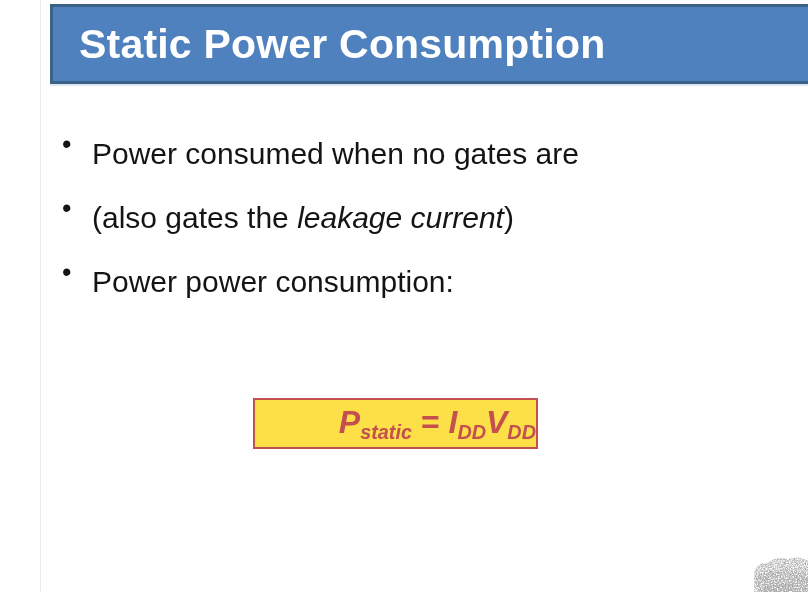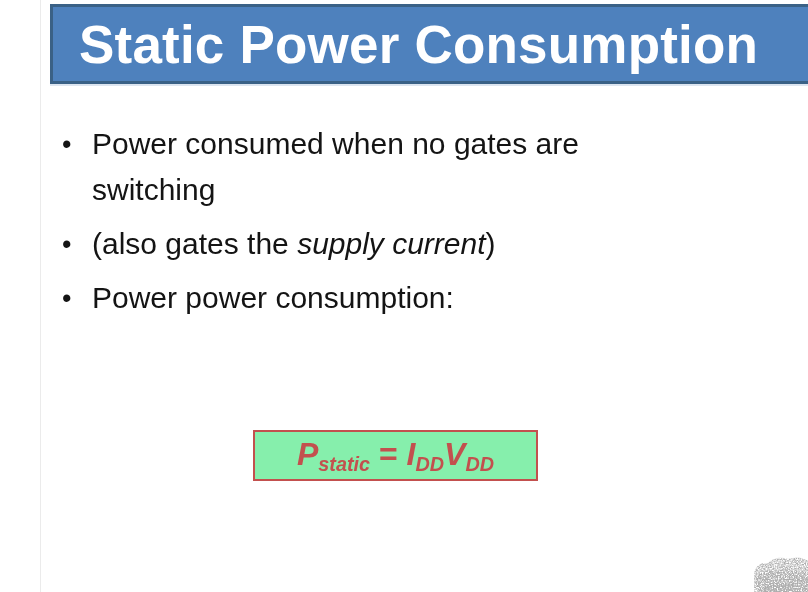--- a/index.html
+++ b/index.html
@@ -25,51 +25,51 @@
     box-sizing:border-box;
     background:var(--title-bar-fill);
     border:3px solid var(--title-bar-border);
     border-right:none;
     display:flex;align-items:center;
     padding-left:26px;
     box-shadow:0 2px 0 rgba(130,160,200,0.28);
   }
   .title-text{
     color:var(--title-text);
-    font-size:53px;font-weight:700;
+    font-size:41px;font-weight:700;
     letter-spacing:0.2px;
     white-space:nowrap;
   }
   .content{
     position:absolute;left:62px;top:121px;width:736px;
   }
   .bullet{display:flex;margin-bottom:8px;}
   .dot{
     width:30px;flex:none;
     font-size:27px;line-height:46px;
     color:var(--body-text);
   }
   .btext{flex:1;}
   .bline{
     font-size:30px;line-height:46px;
     color:var(--body-text);
     white-space:nowrap;
+    margin-top:10px;
   }
   .it{font-style:italic;}
   .sb{font-size:0.62em;vertical-align:-0.22em;}
   .formula-box{
     position:absolute;left:253px;top:398px;width:285px;height:51px;
     box-sizing:border-box;
     border:2px solid var(--formula-red);
-    background:#86efac;
-    display:flex;align-items:center;justify-content:center;
+    background:#fde047;
+    display:flex;align-items:center;justify-content:flex-end;
     color:var(--formula-red);
     font-size:32px;font-weight:700;
     white-space:nowrap;
-    margin-top:32px;
   }
   .formula-box .sb{vertical-align:-0.28em;}
   .tree-img{
     position:absolute;right:0;bottom:0;
     width:68px;height:42px;
   }
 </style>
 </head>
 <body>
 
@@ -78,28 +78,27 @@
 <div class="title-bar">
   <span class="title-text">Static Power Consumption</span>
 </div>
 
 <div class="content">
 
   <div class="bullet">
     <span class="dot">•</span>
     <div class="btext">
       <div class="bline"><span>Power consumed when no gates are</span></div>
-      <div class="bline"><span>switching</span></div>
     </div>
   </div>
 
   <div class="bullet">
     <span class="dot">•</span>
     <div class="btext">
-      <div class="bline"><span>(also gates the </span><span class="it">supply current</span><span>)</span></div>
+      <div class="bline"><span>(also gates the </span><span class="it">leakage current</span><span>)</span></div>
     </div>
   </div>
 
   <div class="bullet">
     <span class="dot">•</span>
     <div class="btext">
       <div class="bline"><span>Power power consumption:</span></div>
     </div>
   </div>
 

